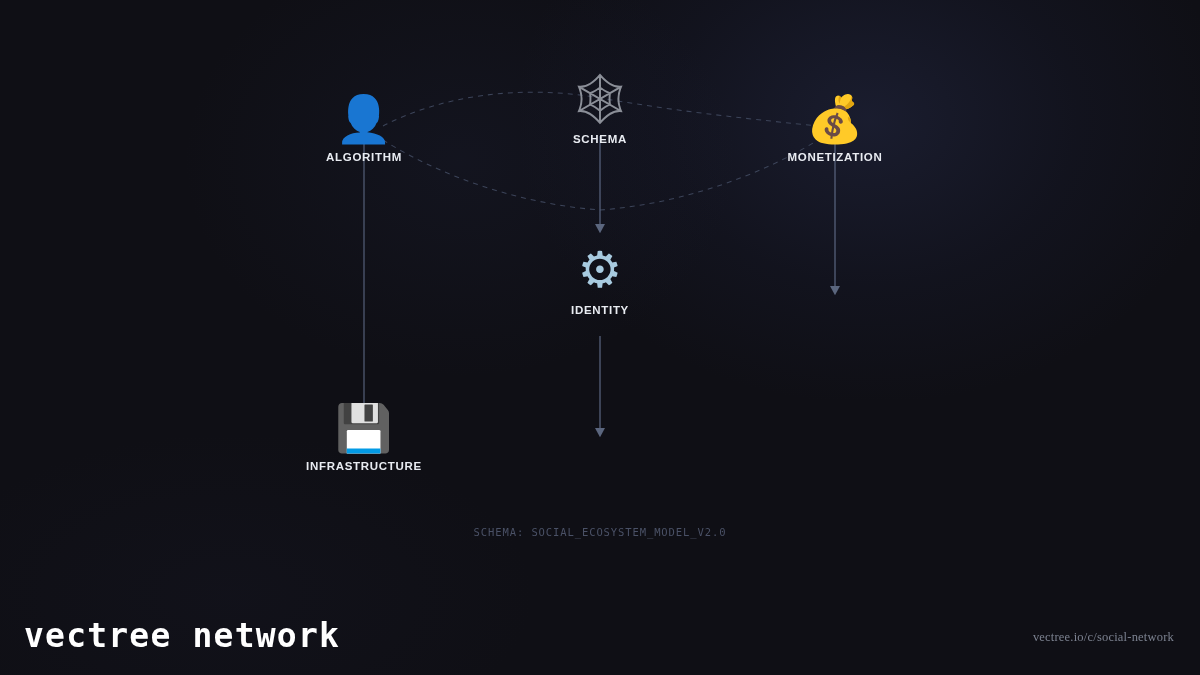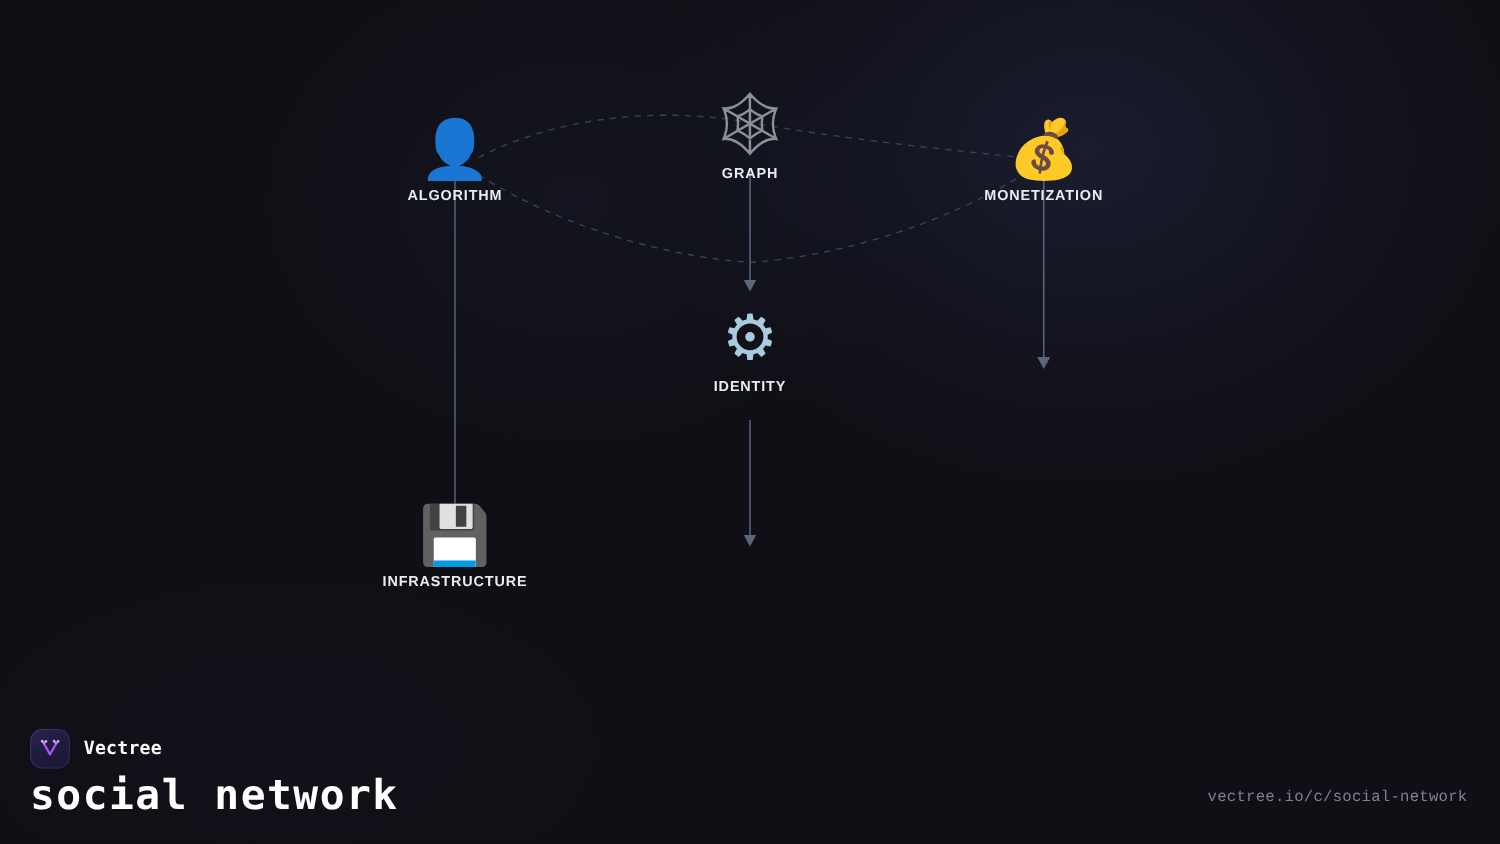--- a/index.html
+++ b/index.html
@@ -82,21 +82,21 @@
     font-size:14.5px; font-weight:bold; color:#ffffff; letter-spacing:0.2px;
   }
   #page-title {
     position:absolute; left:24px; top:51px;
     font-family:"DejaVu Sans Mono", monospace;
     font-size:33px; font-weight:bold; color:#ffffff;
     letter-spacing:1.2px; white-space:nowrap;
   }
   #footer-url {
     position:absolute; right:26px; bottom:30px;
-    font-family:Liberation Mono, monospace;
+    font-family:Liberation Serif, serif;
     font-size:12.5px; color:#7c8290; letter-spacing:0.2px;
   }
 </style>
 </head>
 <body>
 
 <div id="glow-right"></div>
 <div id="glow-center"></div>
 <div id="glow-bottom"></div>
 
@@ -123,52 +123,39 @@
     <line x1="364" y1="138" x2="364" y2="412" stroke="#55607a" stroke-width="1.2"></line>
   </svg>
 
   <div class="node" style="left:364px; top:96px;">
     <span class="node-glyph" style="font-size:46px;">👤</span>
     <div class="node-label">ALGORITHM</div>
   </div>
 
   <div class="node" style="left:600px; top:74px;">
     <span class="node-glyph" style="font-size:50px; color:#8b8f98;">🕸</span>
-    <div class="node-label">GRAPH</div>
+    <div class="node-label">SCHEMA</div>
   </div>
 
   <div class="node" style="left:835px; top:96px;">
     <span class="node-glyph" style="font-size:46px;">💰</span>
     <div class="node-label">MONETIZATION</div>
   </div>
 
   <div class="node" style="left:600px; top:245px;">
     <span class="node-glyph" style="font-size:50px; color:#a8cbe0;">⚙</span>
     <div class="node-label">IDENTITY</div>
   </div>
 
   <div class="node" style="left:364px; top:405px;">
     <span class="node-glyph" style="font-size:46px;">💾</span>
     <div class="node-label">INFRASTRUCTURE</div>
   </div>
 
+  <div id="schema-line">SCHEMA: SOCIAL_ECOSYSTEM_MODEL_V2.0</div>
 </div>
 
 <div id="footer">
-  <div id="brand-row">
-    <div id="brand-logo">
-      <svg width="20" height="20" viewBox="0 0 24 24" xmlns="http://www.w3.org/2000/svg">
-        <path d="M6.2 7.2 L12 17.4 L17.8 7.2" fill="none" stroke="#a855f7" stroke-width="2.1" stroke-linecap="round" stroke-linejoin="round"></path>
-        <path d="M6.2 7.2 L4.6 5.0 M6.2 7.2 L8.0 5.2" fill="none" stroke="#d08bff" stroke-width="1.4" stroke-linecap="round"></path>
-        <path d="M17.8 7.2 L16.1 5.0 M17.8 7.2 L19.6 5.2" fill="none" stroke="#d08bff" stroke-width="1.4" stroke-linecap="round"></path>
-        <circle cx="4.5" cy="4.7" r="1.25" fill="#e4a8ff"></circle>
-        <circle cx="8.1" cy="4.9" r="1.25" fill="#e4a8ff"></circle>
-        <circle cx="16.0" cy="4.7" r="1.25" fill="#e4a8ff"></circle>
-        <circle cx="19.7" cy="4.9" r="1.25" fill="#e4a8ff"></circle>
-      </svg>
-    </div>
-    <div id="brand-name">Vectree</div>
-  </div>
 
-  <div id="page-title">social network</div>
+  <div id="page-title">vectree network</div>
 
   <div id="footer-url">vectree.io/c/social-network</div>
 </div>
 
 </body></html>

